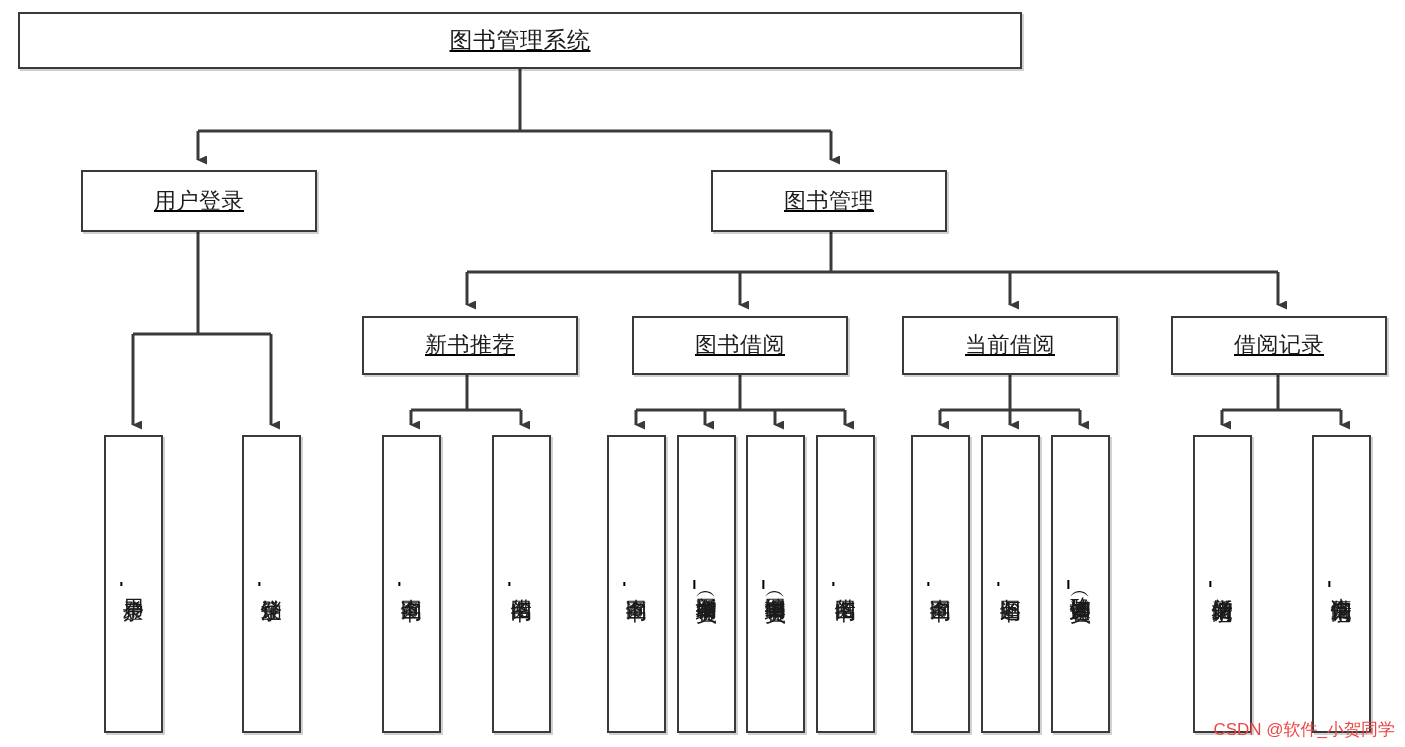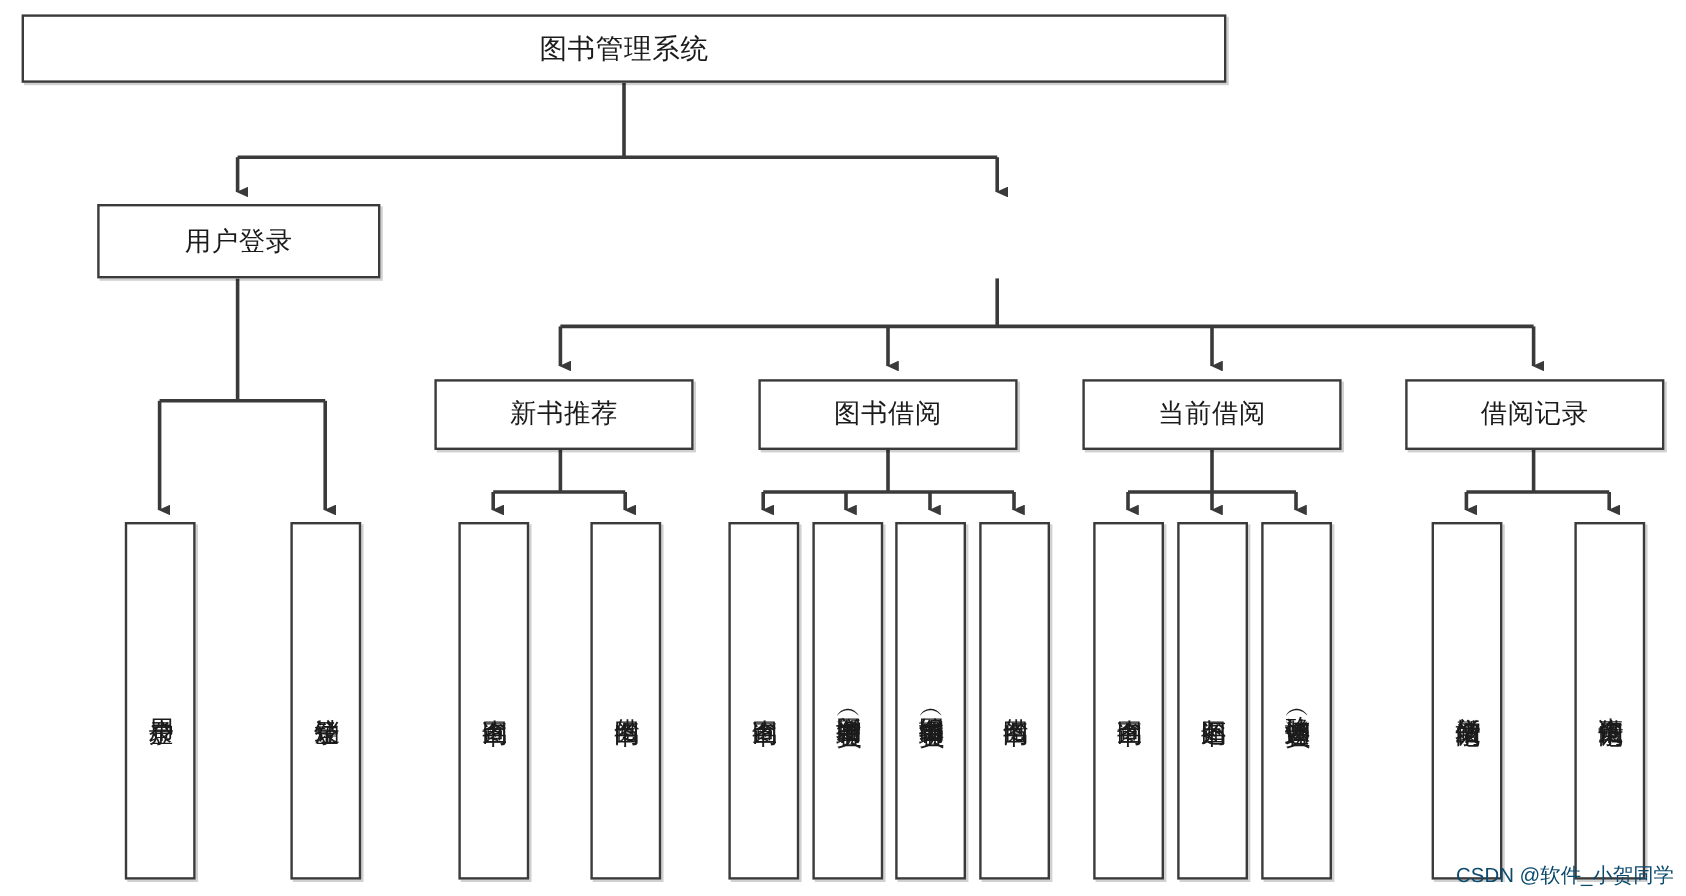--- a/index.html
+++ b/index.html
@@ -28,20 +28,21 @@
   .node-box {
     position: absolute;
     box-sizing: border-box;
     background: #ffffff;
     border: 2px solid #3a3a3a;
     box-shadow: 2px 2px 0 rgba(0,0,0,0.18);
     display: flex;
     align-items: center;
     justify-content: center;
     overflow: hidden;
+    text-decoration: underline;
   }
   .node-label-h {
     font-size: 22px;
     color: #1b1b1b;
     line-height: 1.2;
     white-space: nowrap;
     letter-spacing: 0.5px;
   }
   .node-label-v {
     writing-mode: vertical-rl;
@@ -53,21 +54,21 @@
     white-space: nowrap;
   }
   .title-label {
     font-size: 23px;
   }
   .watermark {
     position: absolute;
     right: 10px;
     bottom: 6px;
     font-size: 17px;
-    color: #0c4a6e;
+    color: #ef4444;
     white-space: nowrap;
     user-select: none;
   }
 </style>
 </head>
 <body>
 
 <div id="diagram-root">
 
   <svg id="flow-svg" viewBox="0 0 1405 747" xmlns="http://www.w3.org/2000/svg">
@@ -123,20 +124,23 @@
     </g>
   </svg>
 
   <div class="node-box" style="left:18px; top:12px; width:1004px; height:57px;">
     <span class="node-label-h title-label">图书管理系统</span>
   </div>
 
   <div class="node-box" style="left:81px; top:170px; width:236px; height:62px;">
     <span class="node-label-h">用户登录</span>
   </div>
+  <div class="node-box" style="left:711px; top:170px; width:236px; height:62px;">
+    <span class="node-label-h">图书管理</span>
+  </div>
 
   <div class="node-box" style="left:362px; top:316px; width:216px; height:59px;">
     <span class="node-label-h">新书推荐</span>
   </div>
   <div class="node-box" style="left:632px; top:316px; width:216px; height:59px;">
     <span class="node-label-h">图书借阅</span>
   </div>
   <div class="node-box" style="left:1171px; top:316px; width:216px; height:59px;">
     <span class="node-label-h">借阅记录</span>
   </div>

